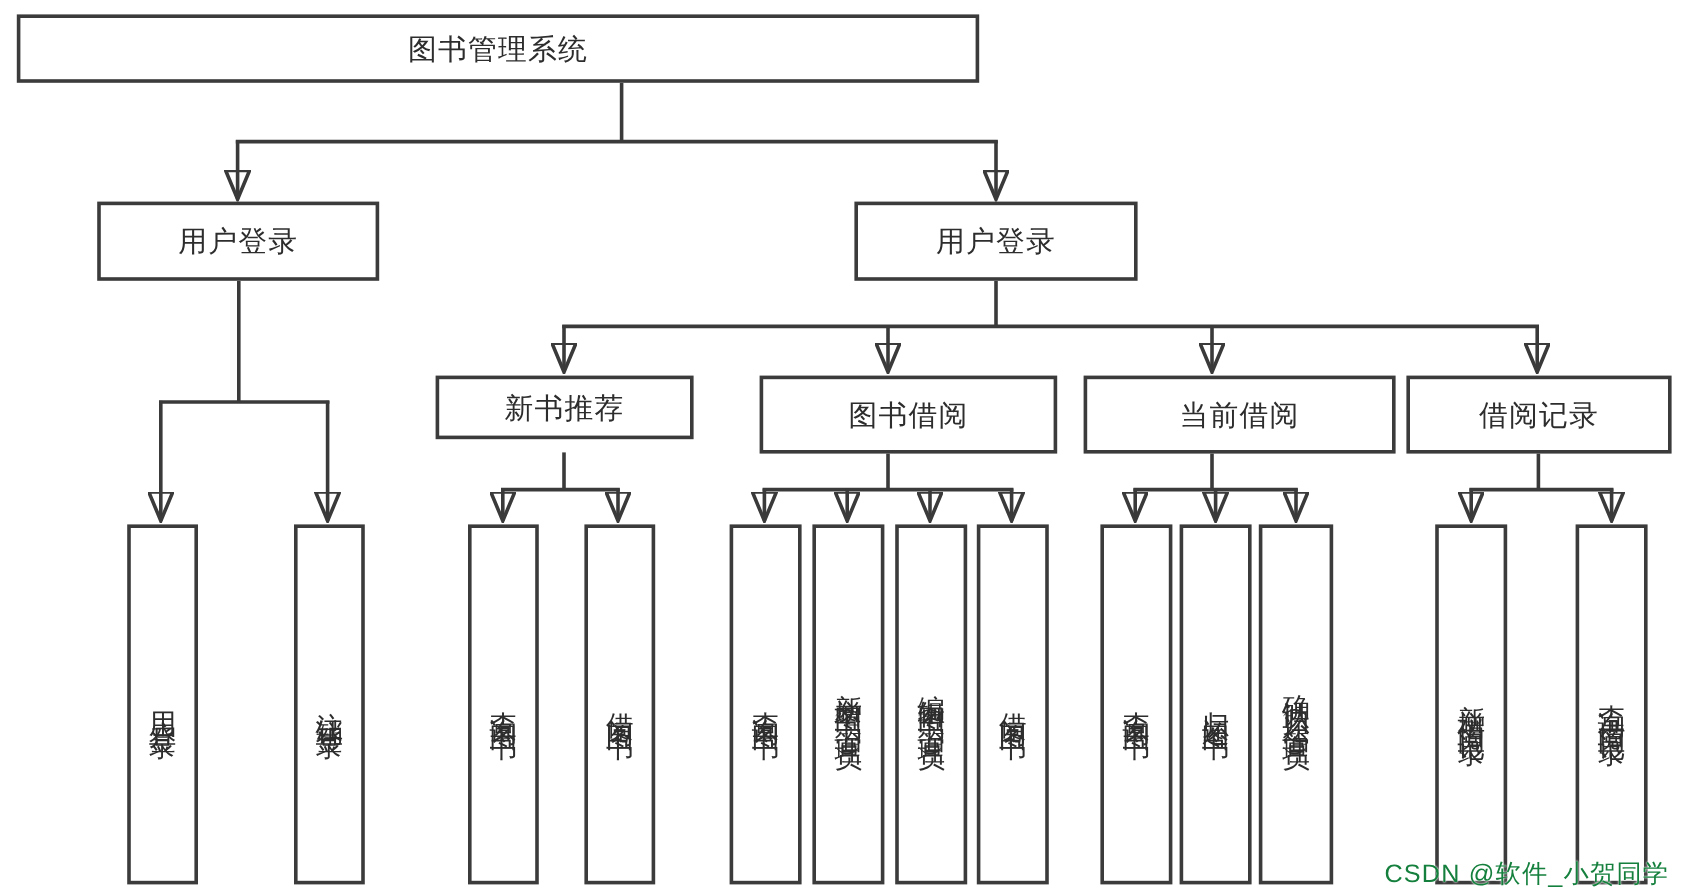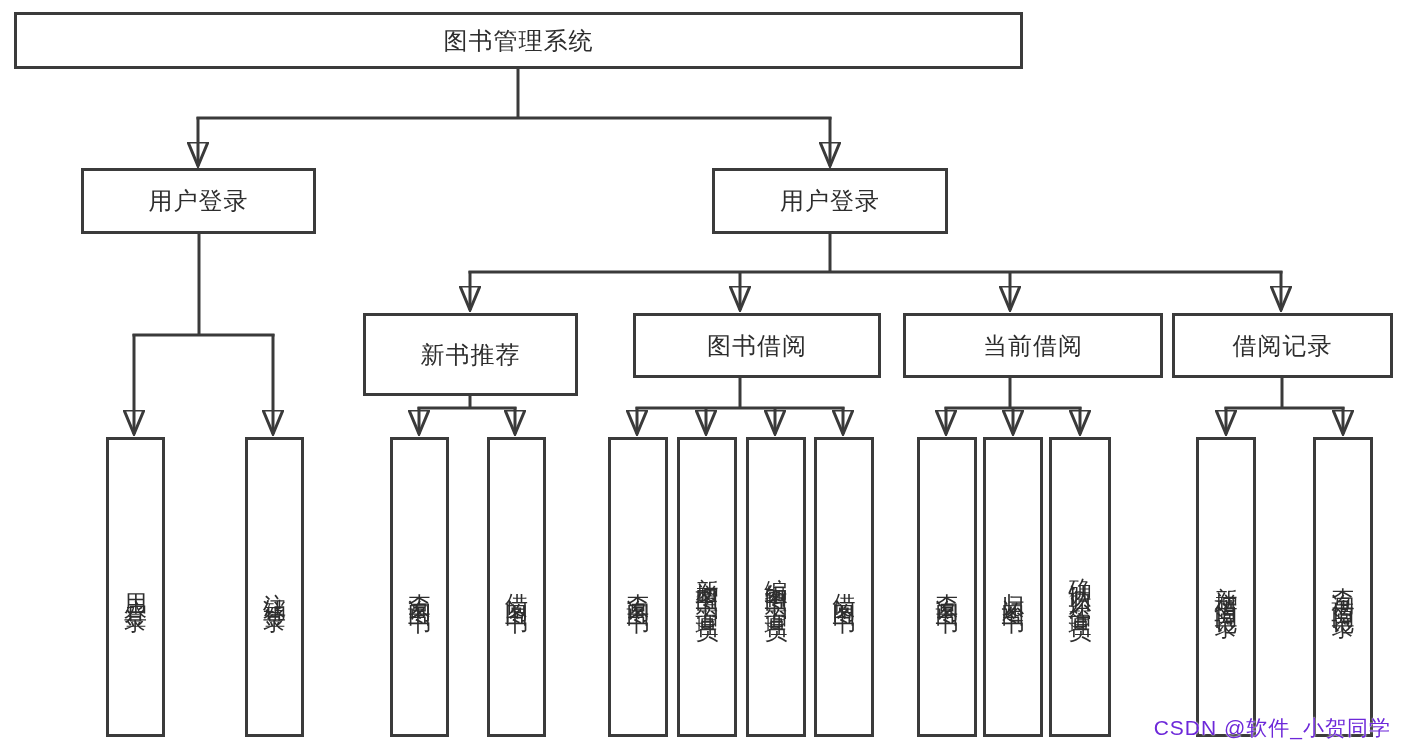--- a/index.html
+++ b/index.html
@@ -6,21 +6,21 @@
   body{width:1405px;height:747px;position:relative;overflow:hidden;
        font-family:"Liberation Sans","DejaVu Sans",sans-serif;color:#2d2d2d;}
   .canvas{position:absolute;left:0;top:0;width:1405px;height:747px;background:#ffffff;}
   svg.connectors{position:absolute;left:0;top:0;width:1405px;height:747px;}
   svg.connectors path{stroke:#3a3a3a;stroke-width:3;fill:none;}
   .node{position:absolute;box-sizing:border-box;border:3px solid #3b3b3b;background:#ffffff;
         display:flex;align-items:center;justify-content:center;}
   .node.h{font-size:24px;letter-spacing:1px;}
   .node.leaf span{writing-mode:vertical-rl;text-orientation:mixed;
         font-size:23px;letter-spacing:6px;line-height:1;white-space:nowrap;}
-  .watermark{position:absolute;top:714px;right:14px;font-size:21px;color:#6d28d9;
+  .watermark{position:absolute;top:714px;right:14px;font-size:21px;color:#15803d;
         letter-spacing:1px;z-index:5;text-shadow:0 0 2px #ffffff,0 0 1px #ffffff;}
 </style>
 </head>
 <body>
 
 <div class="canvas">
 
   <svg class="connectors" viewBox="0 0 1405 747" xmlns="http://www.w3.org/2000/svg">
     <defs>
       <marker id="ah" markerUnits="userSpaceOnUse" markerWidth="26" markerHeight="22" refX="24" refY="11" orient="auto">
@@ -62,26 +62,26 @@
     <path d="M946 407 L946 434" marker-end="url(#ah)"></path>
     <path d="M1013 407 L1013 434" marker-end="url(#ah)"></path>
     <path d="M1080 407 L1080 434" marker-end="url(#ah)"></path>
 
     <path d="M1282 377 L1282 408"></path>
     <path d="M1224.5 408 L1344.5 408"></path>
     <path d="M1226 407 L1226 434" marker-end="url(#ah)"></path>
     <path d="M1343 407 L1343 434" marker-end="url(#ah)"></path>
   </svg>
 
-  <div class="node h" style="left:14px;top:12px;width:1009px;height:57px">图书管理系统</div>
+  <div class="node h" style="left:14px;top:12px;width:802px;height:57px">图书管理系统</div>
 
   <div class="node h" style="left:81px;top:168px;width:235px;height:66px">用户登录</div>
   <div class="node h" style="left:712px;top:168px;width:236px;height:66px">用户登录</div>
 
-  <div class="node h" style="left:363px;top:313px;width:215px;height:83px">新书推荐</div>
+  <div class="node h" style="left:363px;top:313px;width:215px;height:53px">新书推荐</div>
   <div class="node h" style="left:633px;top:313px;width:248px;height:65px">图书借阅</div>
   <div class="node h" style="left:903px;top:313px;width:260px;height:65px">当前借阅</div>
   <div class="node h" style="left:1172px;top:313px;width:221px;height:65px">借阅记录</div>
 
   <div class="node leaf" style="left:106px;top:437px;width:59px;height:300px">
     <span>用户登录</span>
     </div>
   <div class="node leaf" style="left:245px;top:437px;width:59px;height:300px">
     <span>注销登录</span>
     </div>

